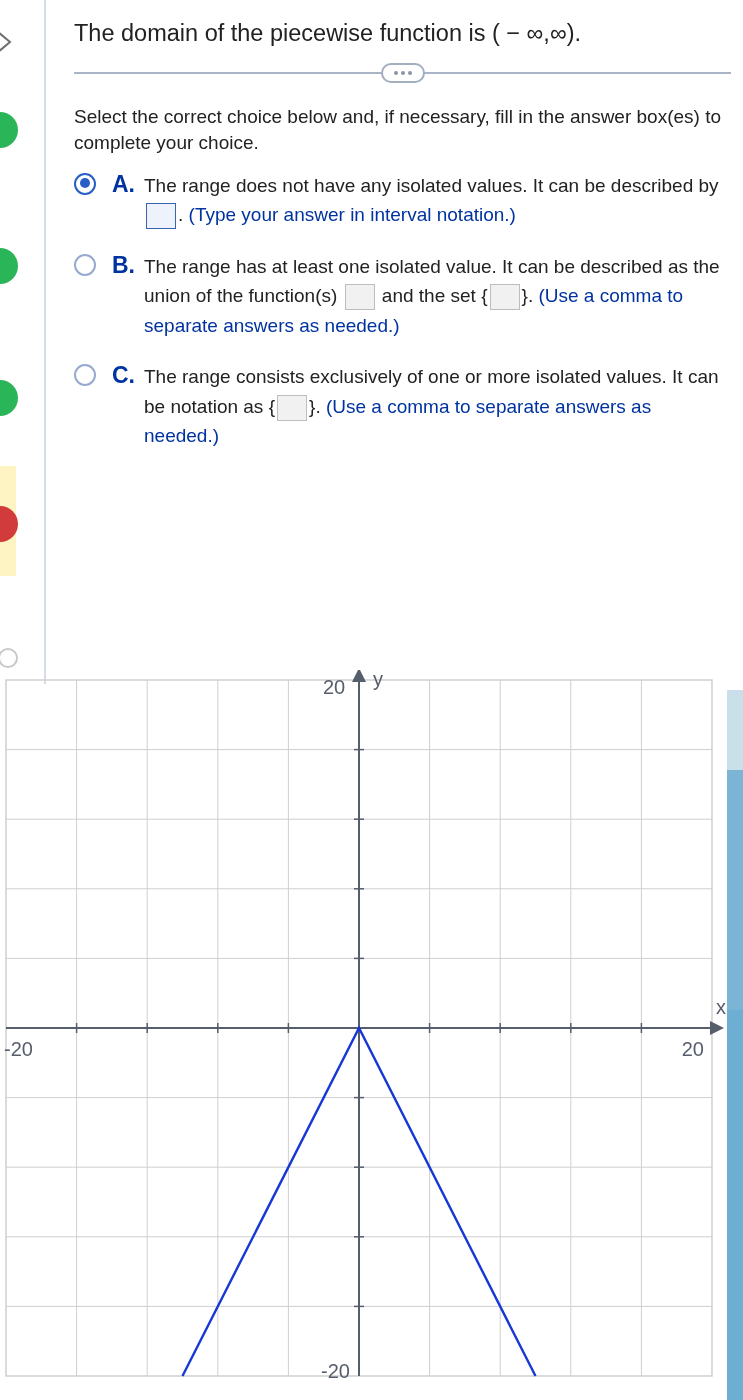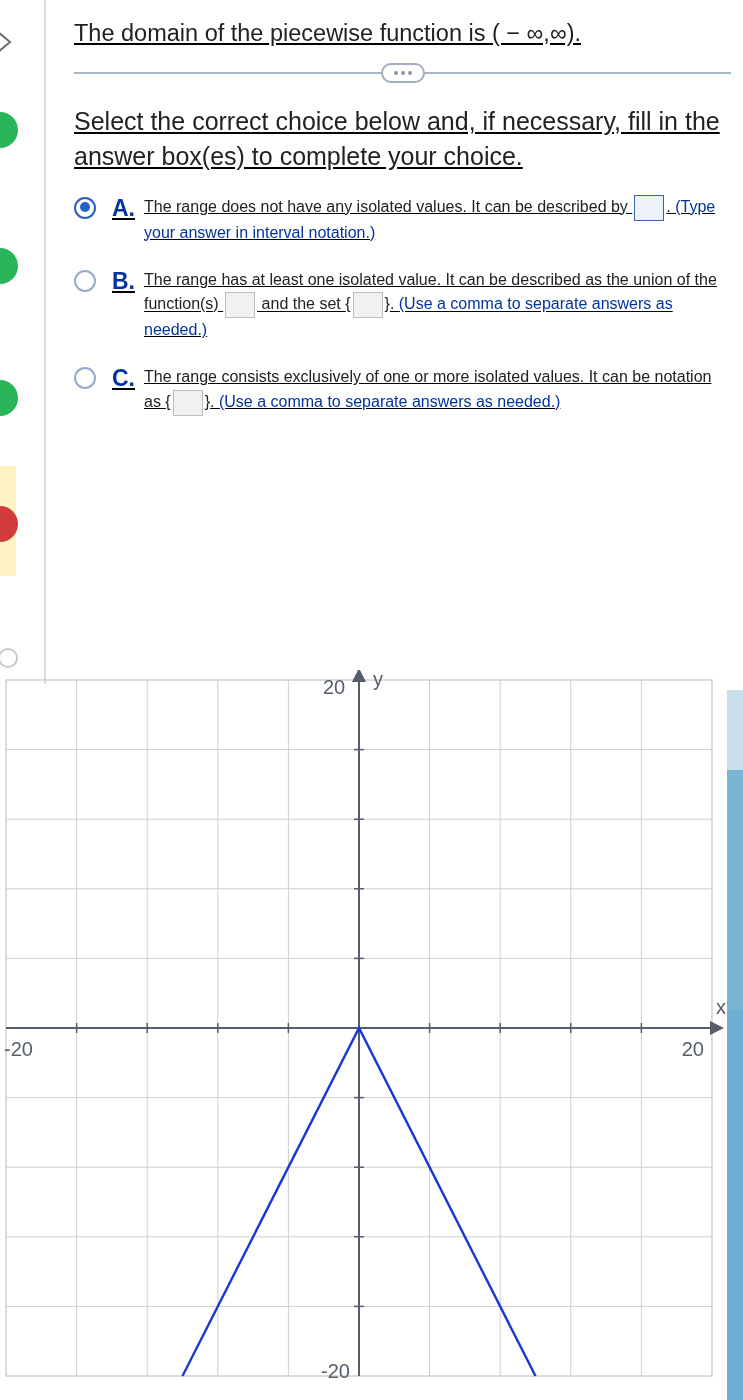--- a/index.html
+++ b/index.html
@@ -8,37 +8,37 @@
 
   
   .sidebar { position: absolute; left: 0; top: 0; width: 18px; height: 680px; }
   .side-dot { position: absolute; left: 0; width: 18px; height: 36px; border-radius: 0 18px 18px 0; }
   .side-arrow { position: absolute; left: -4px; top: 26px; width: 24px; height: 32px; }
   .side-highlight { position: absolute; left: 0; top: 466px; width: 16px; height: 110px; background: #fdf3c3; }
   .side-circ { position: absolute; left: -2px; top: 648px; width: 20px; height: 20px; border: 2px solid #c8c8c8; border-radius: 50%; background: #fff; }
 
   .vline { position: absolute; left: 44px; top: 0; width: 2px; height: 684px; background: #d7dde6; }
 
-  .content { position: absolute; left: 74px; top: 18px; right: 12px; text-decoration: underline; }
+  .content { position: absolute; left: 74px; top: 18px; right: 12px; }
   .qtext { font-size: 23.5px; color: #222; line-height: 1.35; }
 
   .divider-wrap { position: relative; margin: 22px 0 30px 0; }
   .divider-line { height: 2px; background: #a9b4c6; }
   .divider-pill { position: absolute; left: 50%; top: 50%; transform: translate(-50%,-50%); width: 44px; height: 20px; background: #fff; border: 2px solid #a3aec0; border-radius: 12px; display: flex; align-items: center; justify-content: center; gap: 3px; }
   .divider-pill span { width: 4px; height: 4px; background: #8b96a9; border-radius: 50%; display: block; }
 
-  .instr { font-size: 25px; color: #222; line-height: 1.4; margin-bottom: 21px; }
+  .instr { font-size: 19px; color: #222; line-height: 1.4; margin-bottom: 14px; }
 
   .choice { display: flex; align-items: flex-start; margin-bottom: 22px; }
   .radio { flex: 0 0 auto; width: 22px; height: 22px; border: 2.5px solid #295ec7; border-radius: 50%; margin-top: 2px; margin-right: 16px; position: relative; background: #fff; }
   .radio.selected { border-color: #295ec7; }
   .radio.selected::after { content: ""; position: absolute; left: 3.5px; top: 3.5px; width: 10px; height: 10px; background: #295ec7; border-radius: 50%; }
   .radio.unsel { border-color: #98a9cf; }
   .letter { flex: 0 0 auto; width: 32px; font-size: 23px; font-weight: bold; color: #0033a0; margin-top: 0; }
-  .ctext { font-size: 16px; color: #222; line-height: 1.55; }
+  .ctext { font-size: 19px; color: #222; line-height: 1.55; }
   .hint { color: #0033a0; }
   .ansbox { display: inline-block; width: 30px; height: 26px; border: 1.5px solid #3a63b5; background: #eef2fb; vertical-align: middle; margin: 0 2px; }
   .ansbox.disabled { border-color: #bdbdbd; background: #f1f1f1; }
 
   
   .chart-wrap { position: absolute; left: 0; top: 670px; width: 697px; height: 712px; }
   #chart { display: block; }
   .right-strip { position: absolute; right: 0; top: 690px; width: 16px; bottom: 0; background: #6eaed3; }
   .right-strip .light { position: absolute; left: 0; right: 0; top: 0; height: 80px; background: #c9dfe9; }
   .right-strip .mid { position: absolute; left: 0; right: 0; top: 80px; height: 240px; background: #7bb5d6; }

